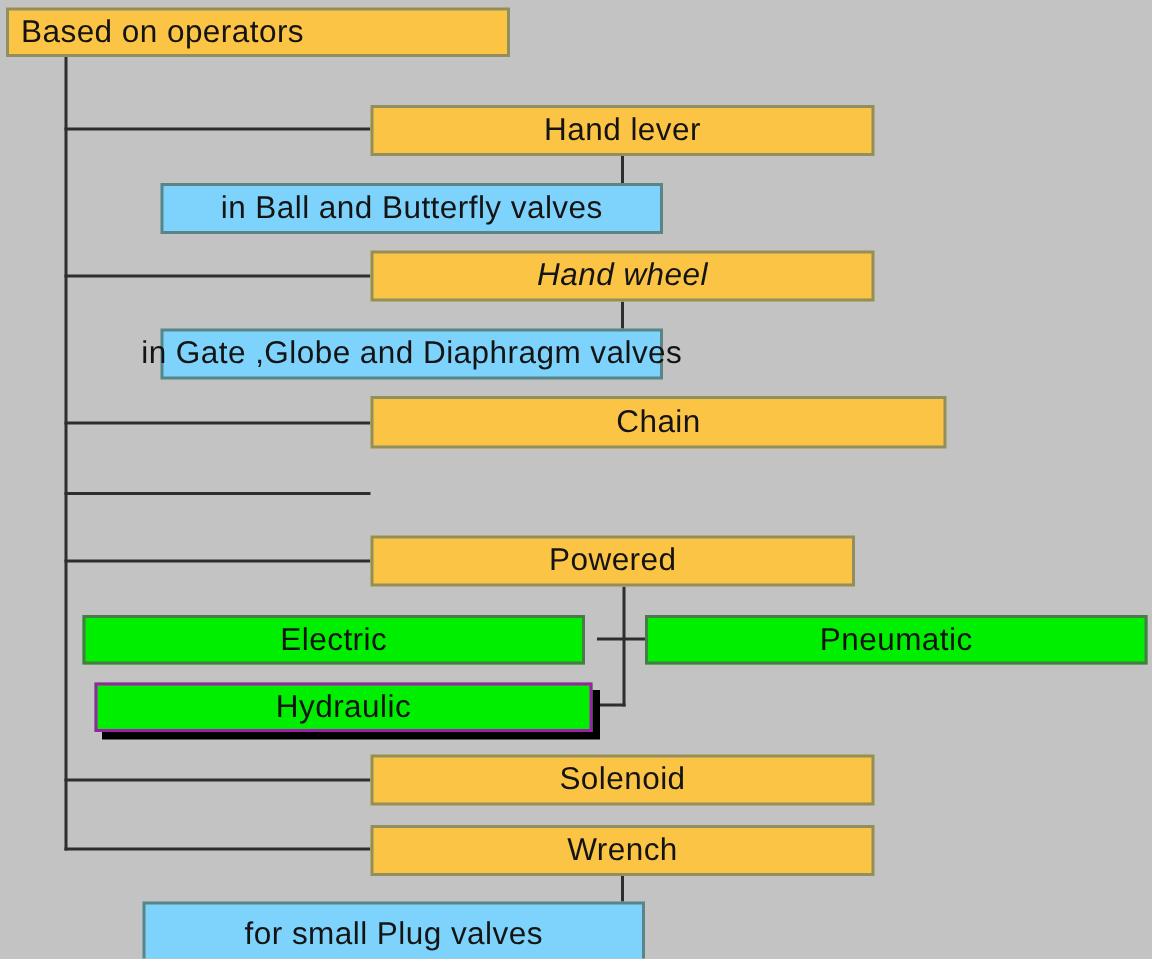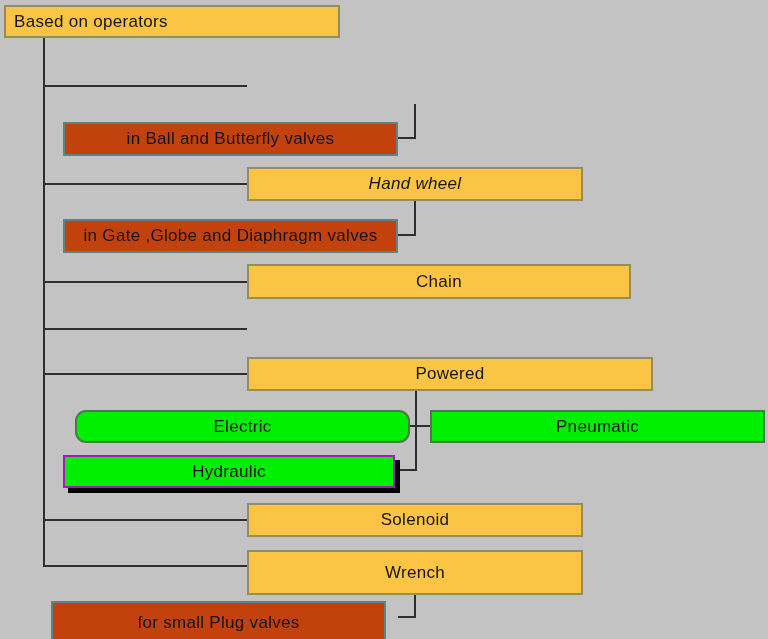--- a/index.html
+++ b/index.html
@@ -13,32 +13,33 @@
     height: 639px;
     background: #c3c3c3;
     overflow: hidden;
   }
   .node {
     position: absolute;
     box-sizing: border-box;
     display: flex;
     align-items: center;
     justify-content: center;
-    font-size: 17px;
+    font-size: 21px;
     color: #141414;
     letter-spacing: 0.3px;
     white-space: nowrap;
   }
   .node.orange {
     background: #fcc445;
     border: 2px solid #8f8f60;
   }
   .node.cyan {
-    background: #c2410c;
+    background: #7dd3fc;
     border: 2px solid #5d8484;
+    margin-left: 44px;
   }
   .node.green {
     background: #00ee00;
     border: 2px solid #4a7a4a;
   }
   .node.selected {
     border: 2px solid #a21caf;
     box-shadow: 5px 5px 0 #000000;
   }
   .node.left-text {
@@ -76,59 +77,62 @@
   <div class="line hline" style="left:398px; top:425px; width:32px;"></div>
   <div class="line hline" style="left:400px; top:469px; width:17px;"></div>
 
   <div class="line vline" style="left:414px; top:584px; height:34px;"></div>
   <div class="line hline" style="left:398px; top:616px; width:18px;"></div>
 
   <div class="node orange left-text" style="left:4px; top:5px; width:336px; height:33px;">
     <span>Based on operators</span>
   </div>
 
+  <div class="node orange" style="left:247px; top:70px; width:336px; height:34px;">
+    <span>Hand lever</span>
+  </div>
 
   <div class="node cyan" style="left:63px; top:122px; width:335px; height:34px;">
     <span>in Ball and Butterfly valves</span>
   </div>
 
   <div class="node orange" style="left:247px; top:167px; width:336px; height:34px;font-style:italic;">
     <span>Hand wheel</span>
   </div>
 
   <div class="node cyan" style="left:63px; top:219px; width:335px; height:34px;">
     <span>in Gate ,Globe and Diaphragm valves</span>
   </div>
 
   <div class="node orange" style="left:247px; top:264px; width:384px; height:35px;">
     <span>Chain</span>
   </div>
 
 
-  <div class="node orange" style="left:247px; top:357px; width:406px; height:34px;">
+  <div class="node orange" style="left:247px; top:357px; width:323px; height:34px;">
     <span>Powered</span>
   </div>
 
-  <div class="node green" style="left:75px; top:410px; width:335px; height:33px;border-radius:11px;">
+  <div class="node green" style="left:55px; top:410px; width:335px; height:33px;">
     <span>Electric</span>
   </div>
 
   <div class="node green" style="left:430px; top:410px; width:335px; height:33px;justify-content:center;">
     <span>Pneumatic</span>
   </div>
 
   <div class="node green selected" style="left:63px; top:455px; width:332px; height:33px;">
     <span>Hydraulic</span>
   </div>
 
   <div class="node orange" style="left:247px; top:503px; width:336px; height:34px;">
     <span>Solenoid</span>
   </div>
 
-  <div class="node orange" style="left:247px; top:550px; width:336px; height:45px;">
+  <div class="node orange" style="left:247px; top:550px; width:336px; height:34px;">
     <span>Wrench</span>
   </div>
 
   <div class="node cyan" style="left:51px; top:601px; width:335px; height:44px;">
     <span>for small Plug valves</span>
   </div>
 
 </div>
 
 </body></html>

